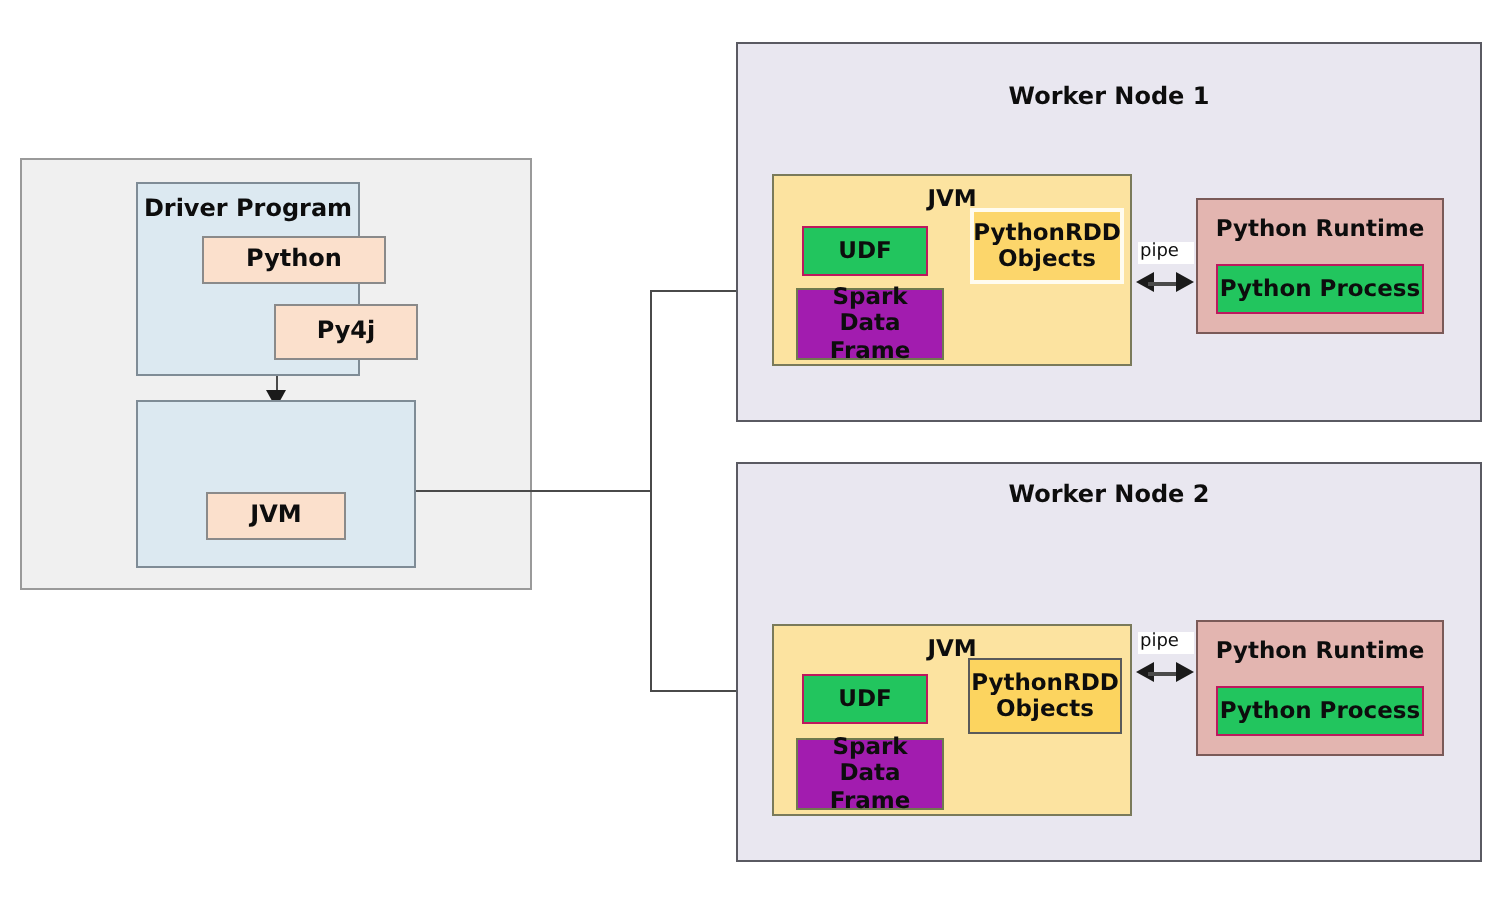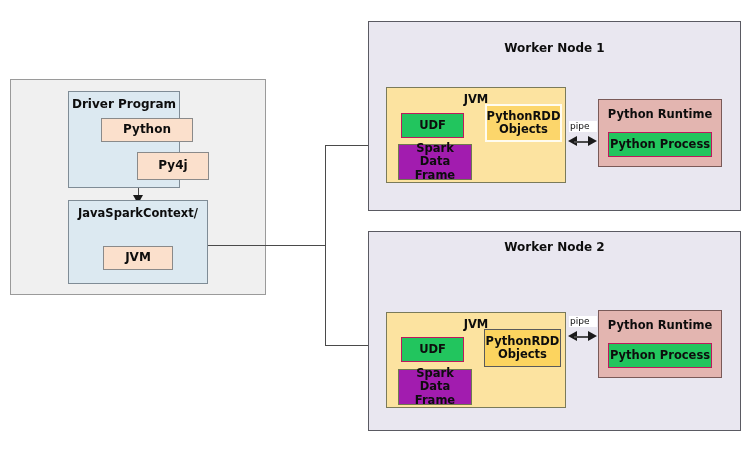--- a/index.html
+++ b/index.html
@@ -142,21 +142,20 @@
   </div>
 
   <div class="box chip-peach" style="left:101px; top:118px; width:92px; height:24px; font-size:12px;">Python</div>
 
   <div class="box chip-peach" style="left:101px; top:152px; width:72px; height:28px; font-size:12px;margin-left:36px;">Py4j</div>
 
   <div class="line-v" style="left:138px; top:188px; height:9px;"></div>
   <div class="arrow-down" style="left:133px; top:195px;"></div>
 
   <div class="box panel-blue" style="left:68px; top:200px; width:140px; height:84px;">
-    <div class="panel-title" style="top:6px; font-size:11.5px;">JavaSparkContext/</div>
   </div>
 
   <div class="box chip-peach" style="left:103px; top:246px; width:70px; height:24px; font-size:12px;">JVM</div>
 
   <div class="line-h" style="left:208px; top:245px; width:118px;"></div>
   <div class="line-v" style="left:325px; top:145px; height:201px;"></div>
   <div class="line-h" style="left:325px; top:145px; width:52px;"></div>
   <div class="arrow-right" style="left:375px; top:140px;"></div>
   <div class="line-h" style="left:325px; top:345px; width:52px;"></div>
   <div class="arrow-right" style="left:375px; top:340px;"></div>

